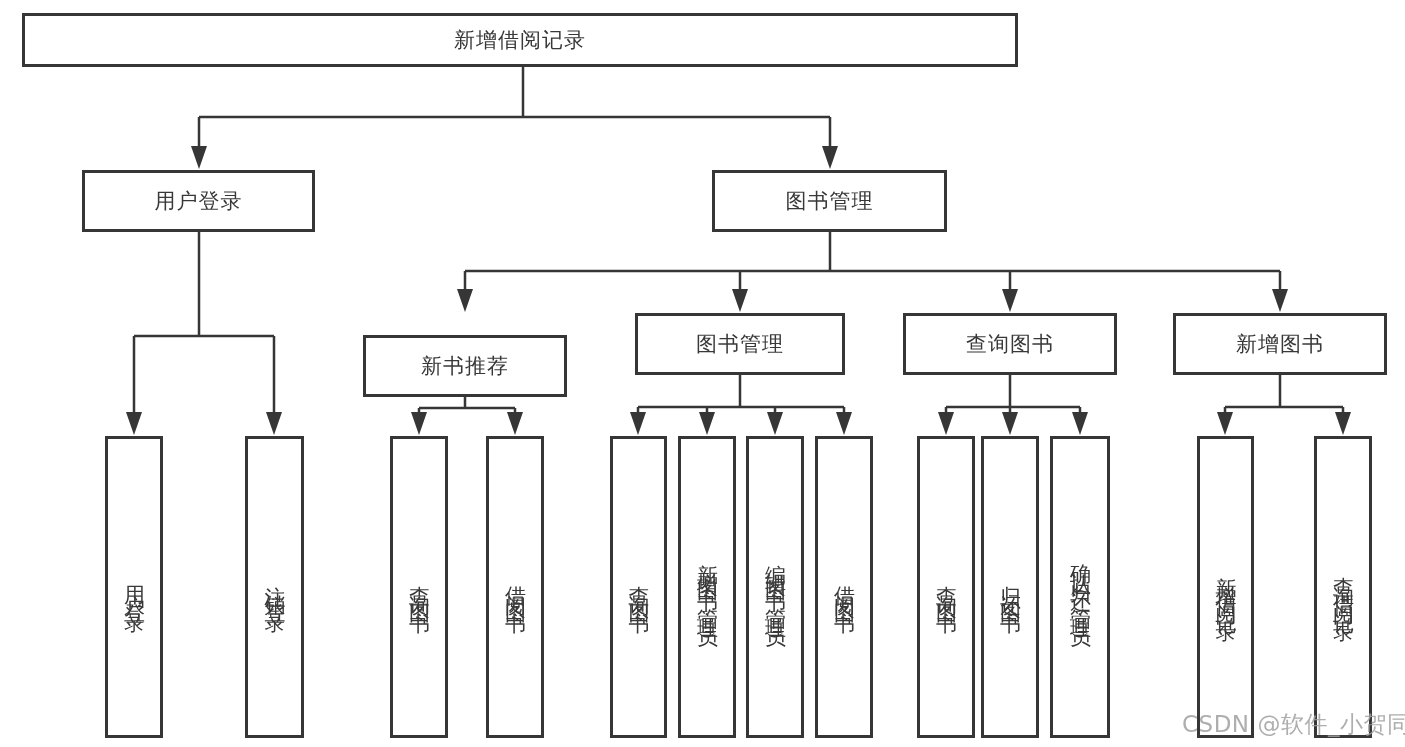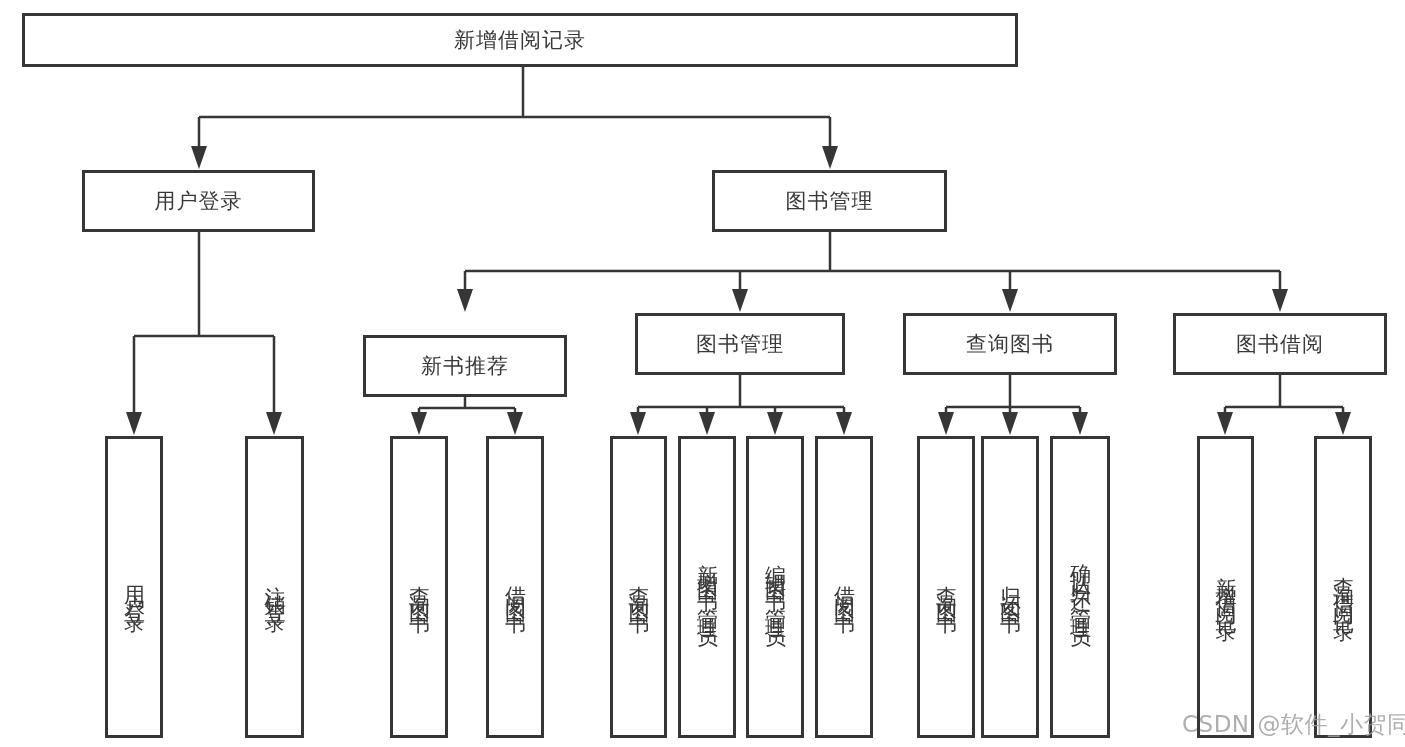--- a/index.html
+++ b/index.html
@@ -126,21 +126,21 @@
   </svg>
 
   <div class="node" id="root">新增借阅记录</div>
 
   <div class="node" id="l2-user-login">用户登录</div>
   <div class="node" id="l2-book-mgmt">图书管理</div>
 
   <div class="node" id="l3-new-book">新书推荐</div>
   <div class="node" id="l3-borrow">图书管理</div>
   <div class="node" id="l3-current">查询图书</div>
-  <div class="node" id="l3-records">图书借阅</div>
+  <div class="node" id="l3-records">新增图书</div>
 
   <div class="node vnode leaf" id="leaf-login">
     <span class="vtext">用户登录</span>
   </div>
   <div class="node vnode leaf" id="leaf-logout">
     <span class="vtext">注销登录</span>
   </div>
   <div class="node vnode leaf" id="leaf-nb-query">
     <span class="vtext">查询图书</span>
   </div>

